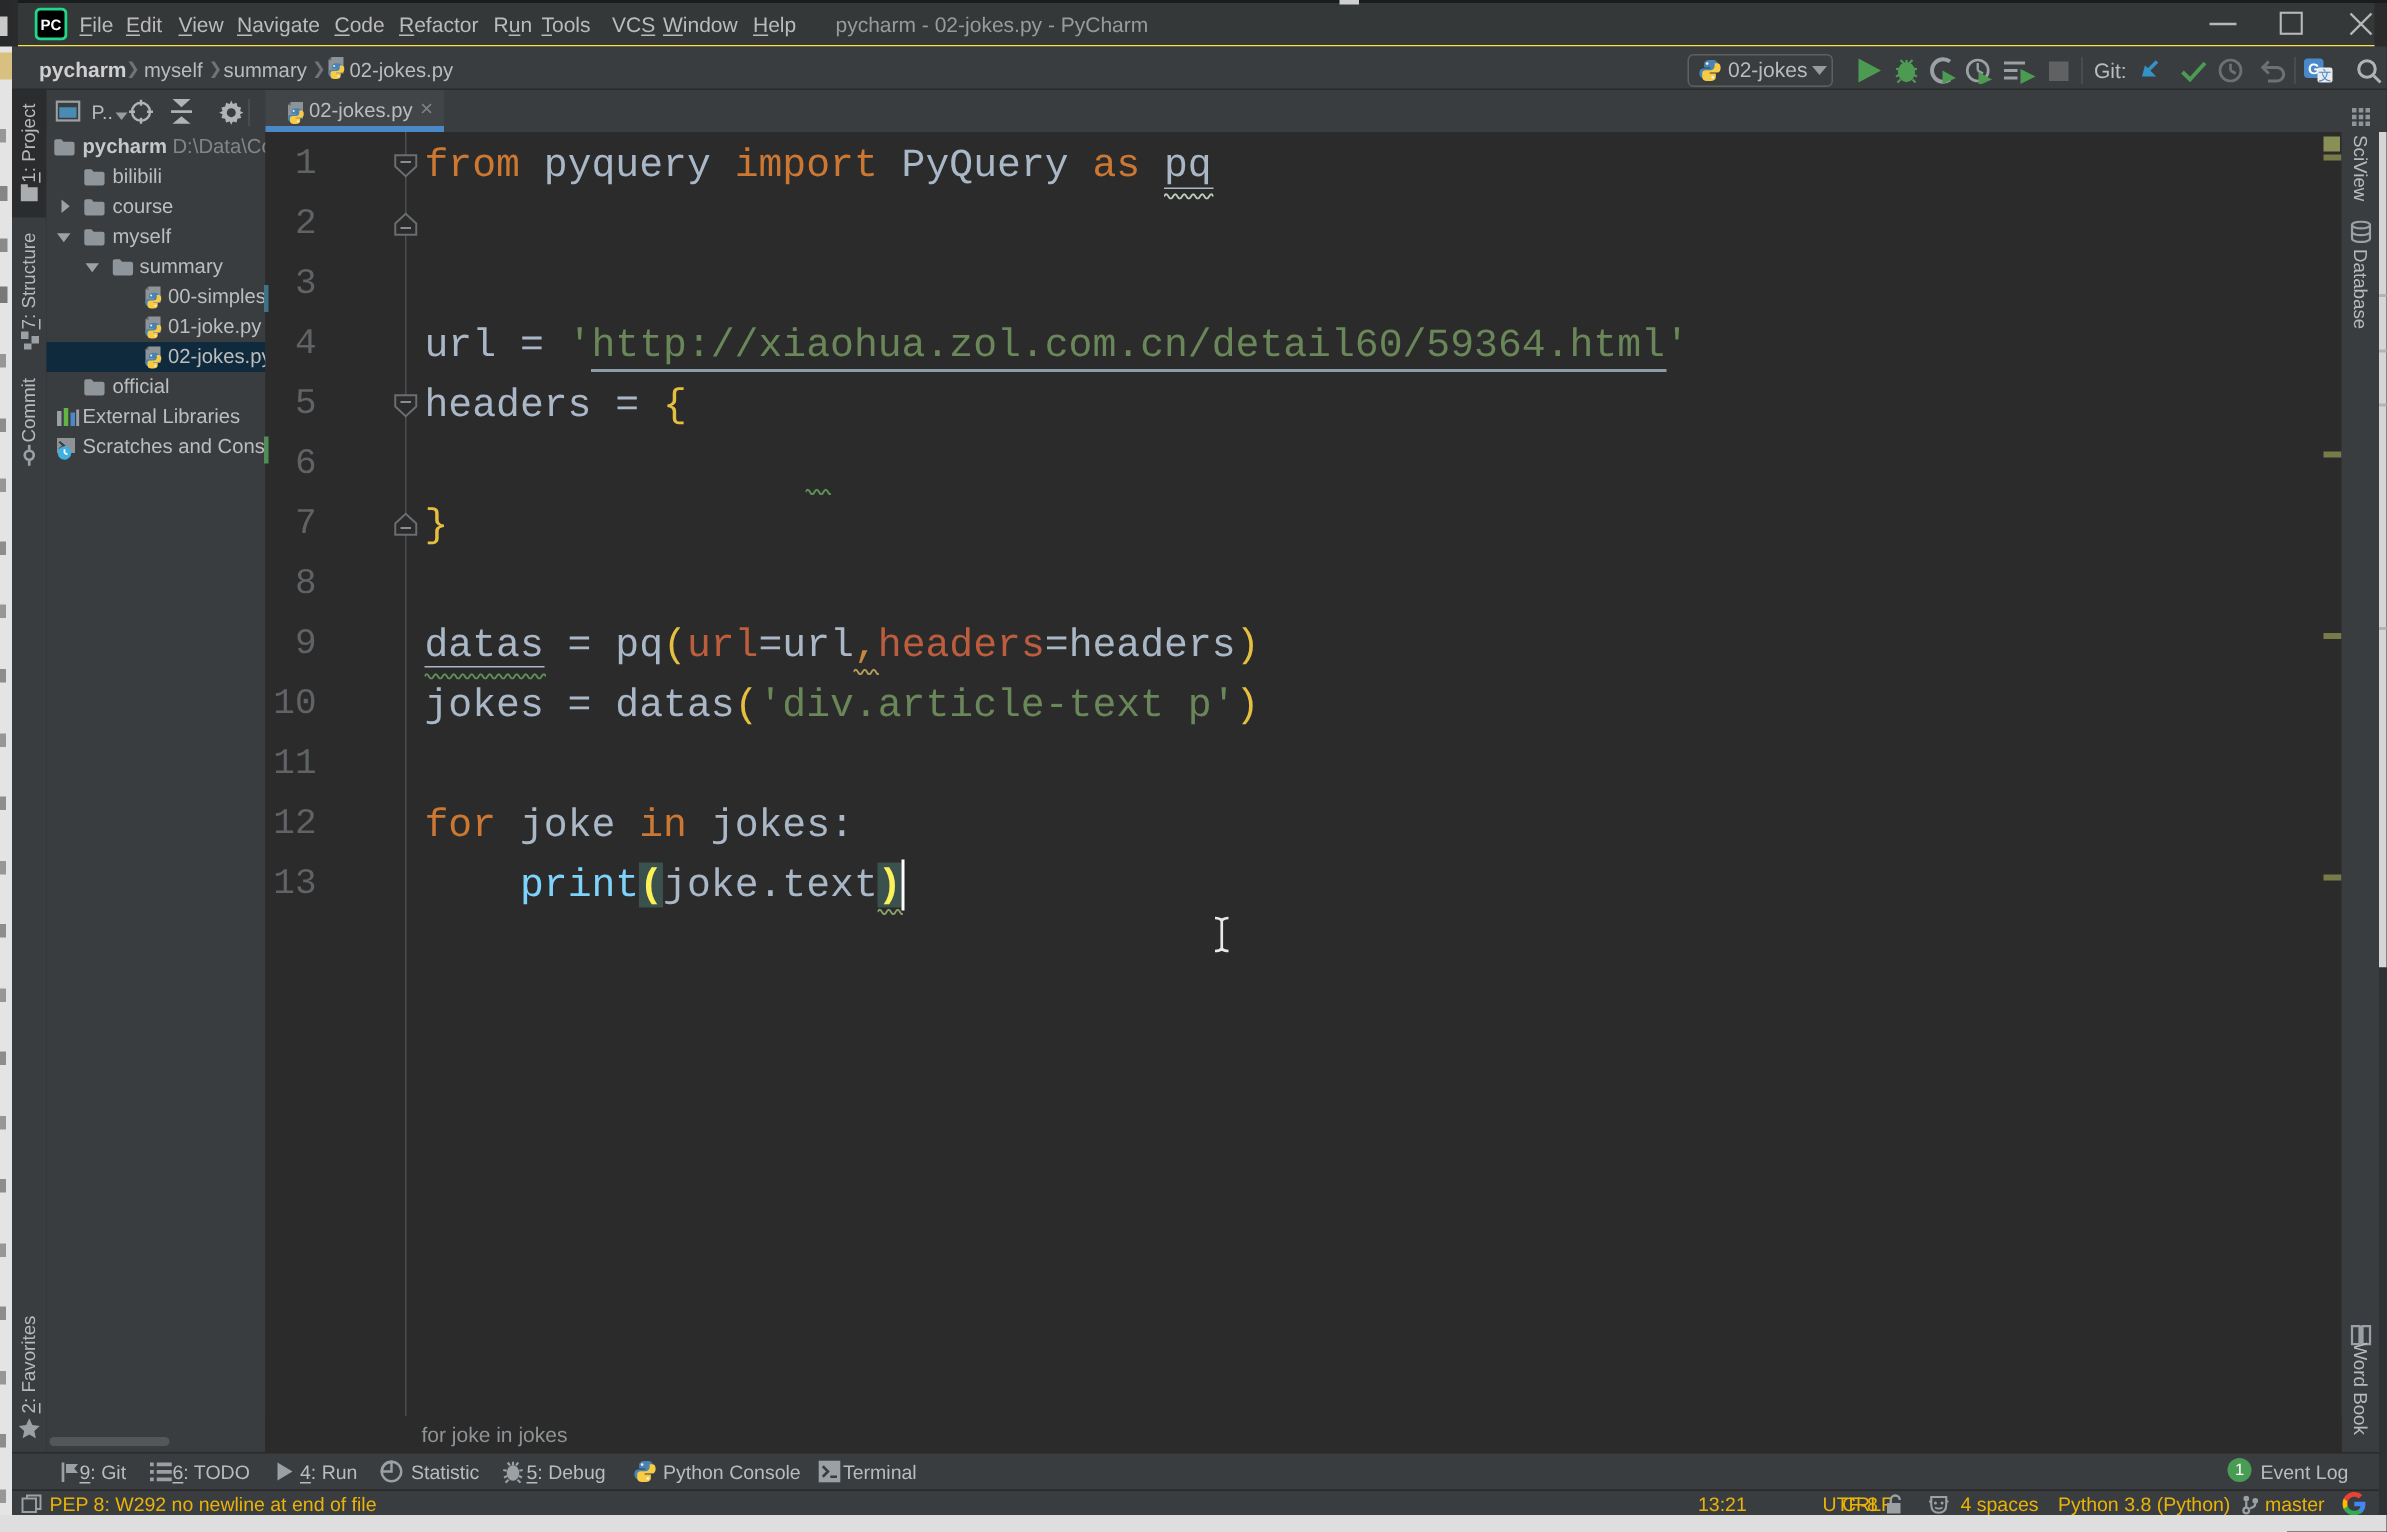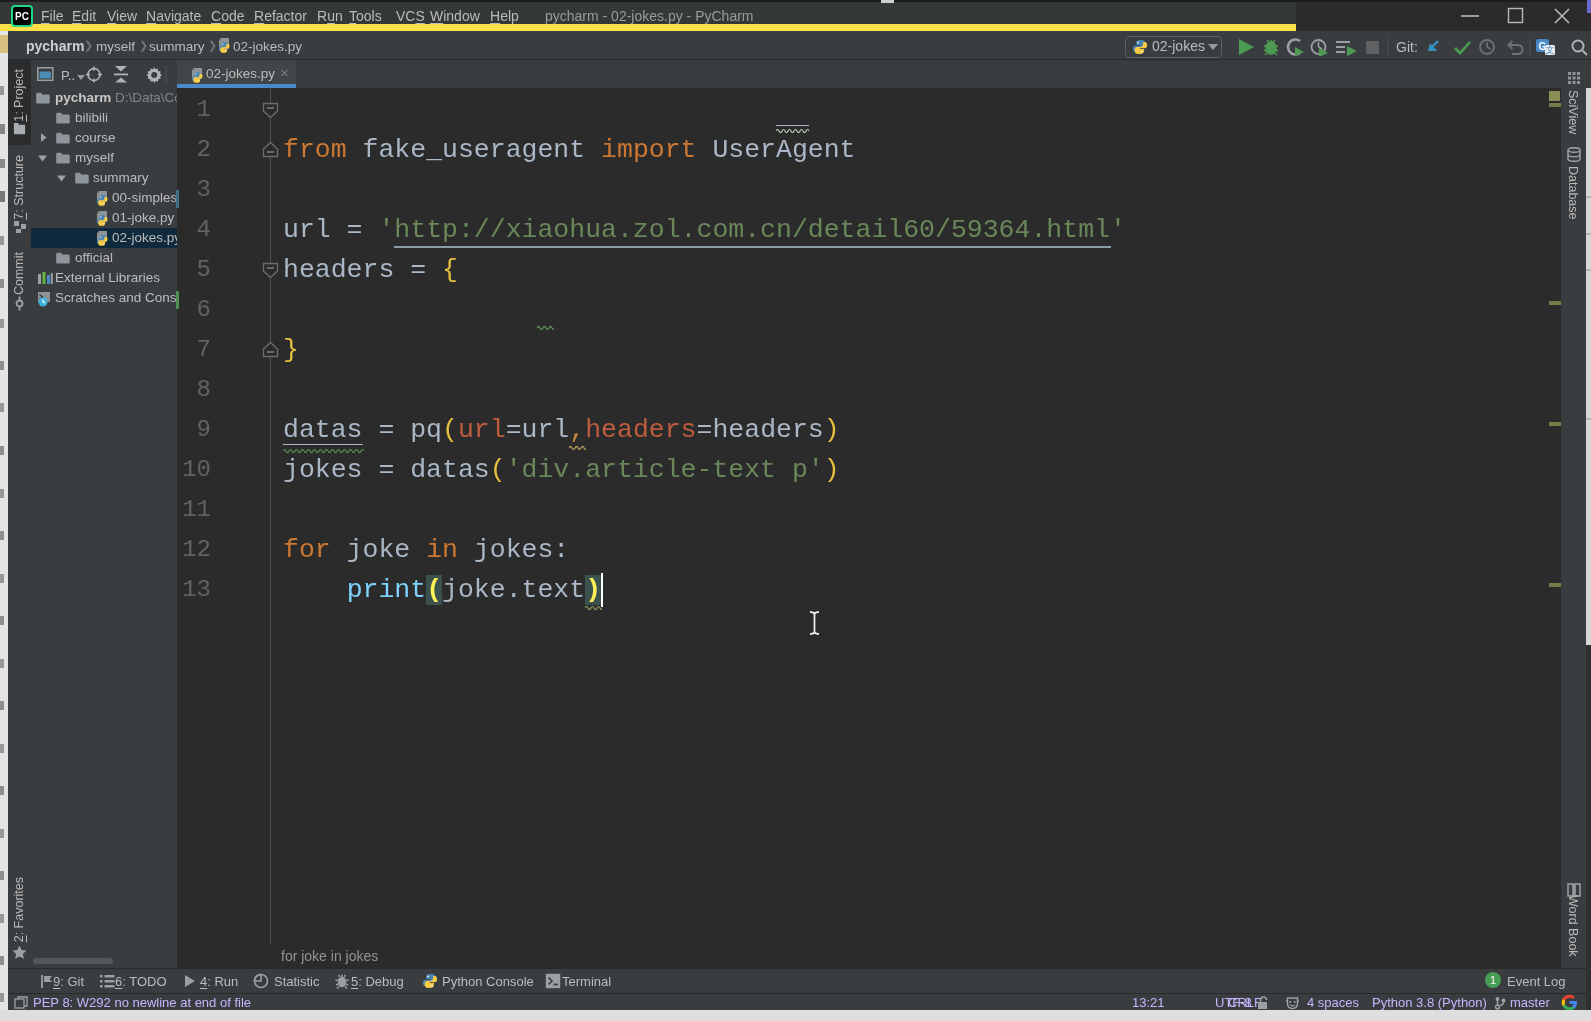--- a/index.html
+++ b/index.html
@@ -1,21 +1,21 @@
 <!DOCTYPE html>
 <html><head>
 <meta charset="utf-8">
 <style>
 * { margin:0; padding:0; box-sizing:border-box; }
 html,body { width:1591px; height:1021px; overflow:hidden; background:#2b2b2b;
   font-family:"Liberation Sans", sans-serif; }
 #win { position:absolute; left:0; top:0; width:1591px; height:1021px; }
 .abs { position:absolute; }
 
-#titlebar { left:0; top:0; width:1296px; height:31px; background:#353839; border-bottom:7px solid #fde047; }
+#titlebar { left:12px; top:0; width:1571px; height:31px; background:#353839; border-bottom:1px solid #fde047; }
 #navbar { left:8px; top:31px; width:1583px; height:29px; background:#3a3d40; border-bottom:1px solid #2a2a2a; }
 #row3 { left:8px; top:60px; width:1583px; height:28px; background:#3a3d40; }
 #leftstripe { left:8px; top:60px; width:23px; height:933px; background:#3a3d40; }
 #projpanel { left:31px; top:88px; width:146px; height:880px; background:#3a3d40; }
 #editor { left:177px; top:88px; width:1384px; height:880px; background:#2b2b2b; }
 #rightstripe { left:1561px; top:60px; width:30px; height:933px; background:#3a3d40; }
 #toolbar-bottom { left:8px; top:968px; width:1583px; height:25px; background:#3a3d40; border-top:1px solid #2a2a2a; }
 #statusbar { left:8px; top:993px; width:1583px; height:17px; background:#3a3d40; border-top:1px solid #292929; }
 #bottomstrip { left:0; top:1010px; width:1591px; height:11px; background:#dedede; }
 #backleft { left:0; top:31px; width:8px; height:979px; background:#e4e4e4; }
@@ -363,21 +363,21 @@
     <div class="lnum" style="left:2px; top:122px;">4</div>
     <div class="lnum" style="left:2px; top:162px;">5</div>
     <div class="lnum" style="left:2px; top:202px;">6</div>
     <div class="lnum" style="left:2px; top:242px;">7</div>
     <div class="lnum" style="left:2px; top:282px;">8</div>
     <div class="lnum" style="left:2px; top:322px;">9</div>
     <div class="lnum" style="left:2px; top:362px;">10</div>
     <div class="lnum" style="left:2px; top:402px;">11</div>
     <div class="lnum" style="left:2px; top:442px;">12</div>
     <div class="lnum" style="left:2px; top:482px;">13</div>
-    <div class="codeline" style="left:106px; top:42px;"><span class="k">from</span> fake_useragent <span class="k">import</span> UserAgent</div>
+    <div class="codeline" style="left:106px; top:2px;"><span class="k">from</span> pyquery <span class="k">import</span> PyQuery <span class="k">as</span> pq</div>
     <div class="codeline" style="left:106px; top:122px;">url = <span class="s">'http://xiaohua.zol.com.cn/detail60/59364.html'</span></div>
     <div class="codeline" style="left:106px; top:162px;">headers = <span class="b1">{</span></div>
     <div class="codeline" style="left:106px; top:242px;"><span class="b1">}</span></div>
     <div class="codeline" style="left:106px; top:322px;">datas = pq<span class="b1">(</span><span class="na">url</span>=url<span style="color:#c6873f">,</span><span class="na">headers</span>=headers<span class="b1">)</span></div>
     <div class="codeline" style="left:106px; top:362px;">jokes = datas<span class="b1">(</span><span class="s">'div.article-text p'</span><span class="b1">)</span></div>
     <div class="codeline" style="left:106px; top:442px;"><span class="k">for</span> joke <span class="k">in</span> jokes:</div>
     <div class="codeline" style="left:106px; top:482px;">    <span class="bi">print</span><span style="background:#3b514d" class="hlp">(</span>joke.text<span style="background:#3b514d" class="hlp">)</span></div>
 
     <div class="abs" style="left:424px; top:485px; width:2px; height:34px; background:#ffffff;"></div>
 
@@ -509,21 +509,21 @@
     <div class="abs" style="left:434px; top:5px;">Python Console</div>
     <svg class="abs" style="left:537px; top:4px;" width="16" height="16">
       <rect x="0.8" y="0.8" width="14.4" height="14.4" fill="#9aa0a3"></rect>
       <path d="M3.5 4.5 L7 8 L3.5 11.5" fill="none" stroke="#3a3d40" stroke-width="1.7"></path>
       <line x1="8.5" y1="11.5" x2="13" y2="11.5" stroke="#3a3d40" stroke-width="1.7"></line>
     </svg>
     <div class="abs" style="left:554px; top:5px;">Terminal</div>
     <div class="abs" style="left:1477px; top:3px; width:16px; height:16px; background:#499c54; border-radius:50%; color:#fff; font-size:11px; text-align:center; line-height:16px;">1</div>
     <div class="abs" style="left:1499px; top:5px;">Event Log</div>
   </div>
-  <div id="statusbar" class="abs" style="font-size:13px; color:#c4b5fd;">
+  <div id="statusbar" class="abs" style="font-size:13px; color:#eab308;">
     <svg class="abs" style="left:6px; top:2px;" width="14" height="13">
       <rect x="1" y="3" width="9" height="9" fill="none" stroke="#9aa0a3" stroke-width="1.3"></rect>
       <path d="M4 3 V1 H13 V10 H10" fill="none" stroke="#9aa0a3" stroke-width="1.3"></path>
     </svg>
     <div class="abs" style="left:25px; top:1px;">PEP 8: W292 no newline at end of file</div>
     <div class="abs" style="left:1124px; top:1px;">13:21</div>
     <div class="abs" style="left:1220px; top:1px;">CRLF</div>
     <div class="abs" style="left:1207px; top:1px;">UTF-8</div>
     <svg class="abs" style="left:1249px; top:2px;" width="14" height="14">
       <rect x="1" y="6" width="9" height="7" fill="#9aa0a3"></rect>

